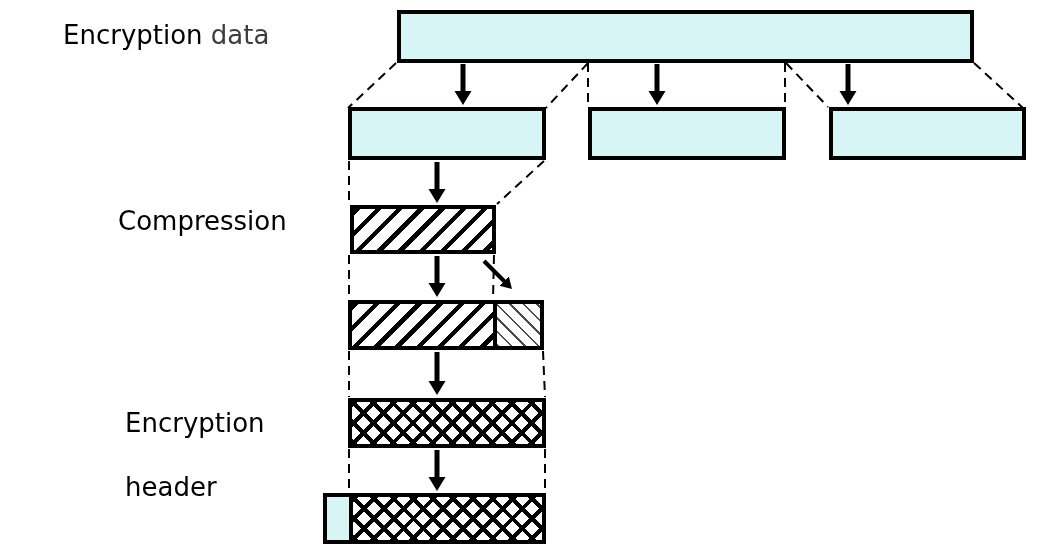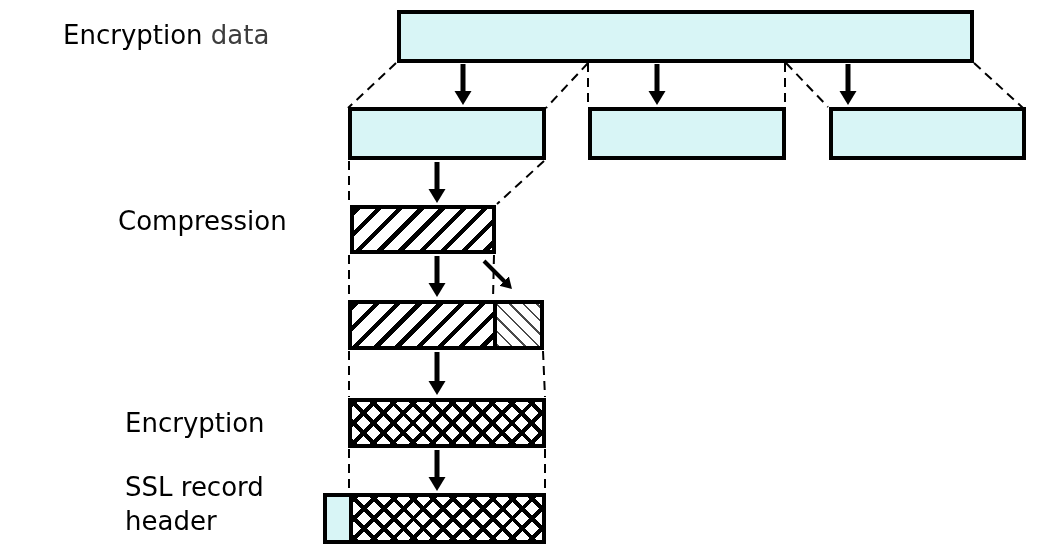--- a/index.html
+++ b/index.html
@@ -55,21 +55,20 @@
 
   <div class="lbl" style="left:63px;top:18px;"><span>Encryption</span> <span class="gray">data</span></div>
 
 
   <div class="lbl" style="left:78px;top:204px;margin-left:40px;">Compression</div>
 
 
   <div class="lbl" style="left:125px;top:406px;">Encryption</div>
 
   <div class="lbl" style="left:125px;top:470px;">
-    <div>SSL record</div>
     <div>header</div>
   </div>
 
   <div class="box cyan" style="left:397px;top:10px;width:577px;height:53px;"></div>
 
   <div class="box cyan" style="left:348px;top:107px;width:198px;height:53px;"></div>
   <div class="box cyan" style="left:588px;top:107px;width:198px;height:53px;"></div>
   <div class="box cyan" style="left:829px;top:107px;width:197px;height:53px;"></div>
 
   <div class="box hatch-fwd" style="left:350px;top:205px;width:146px;height:49px;"></div>

